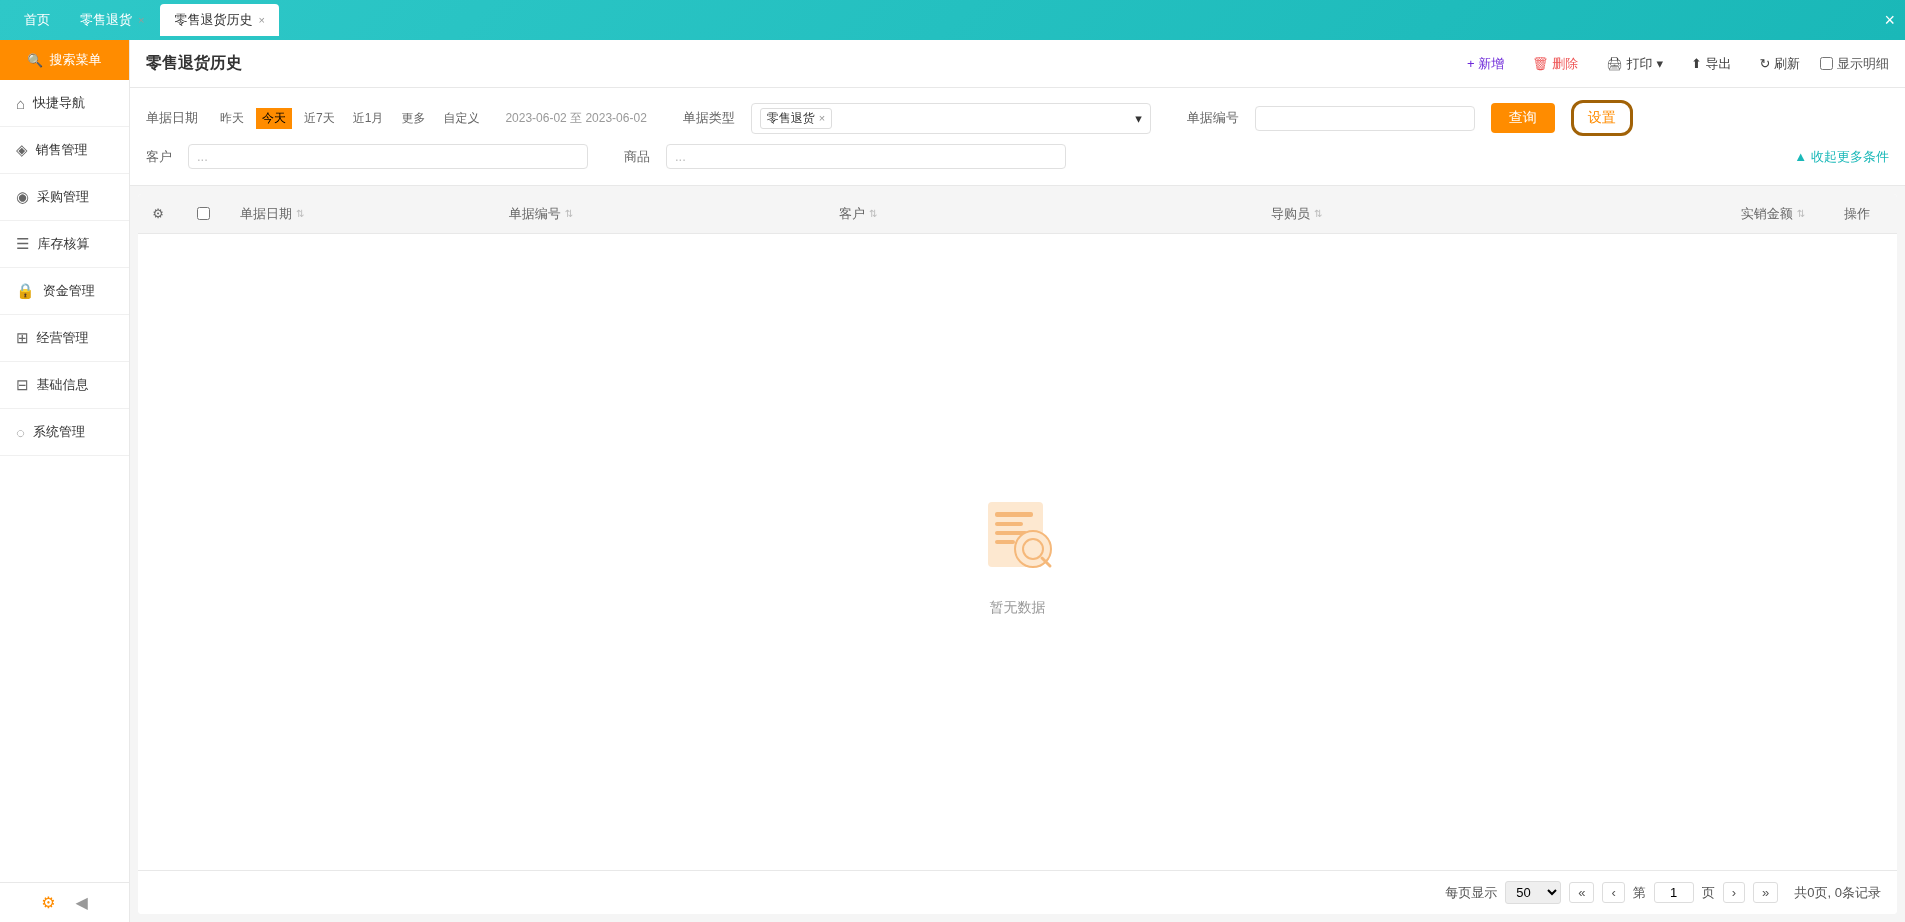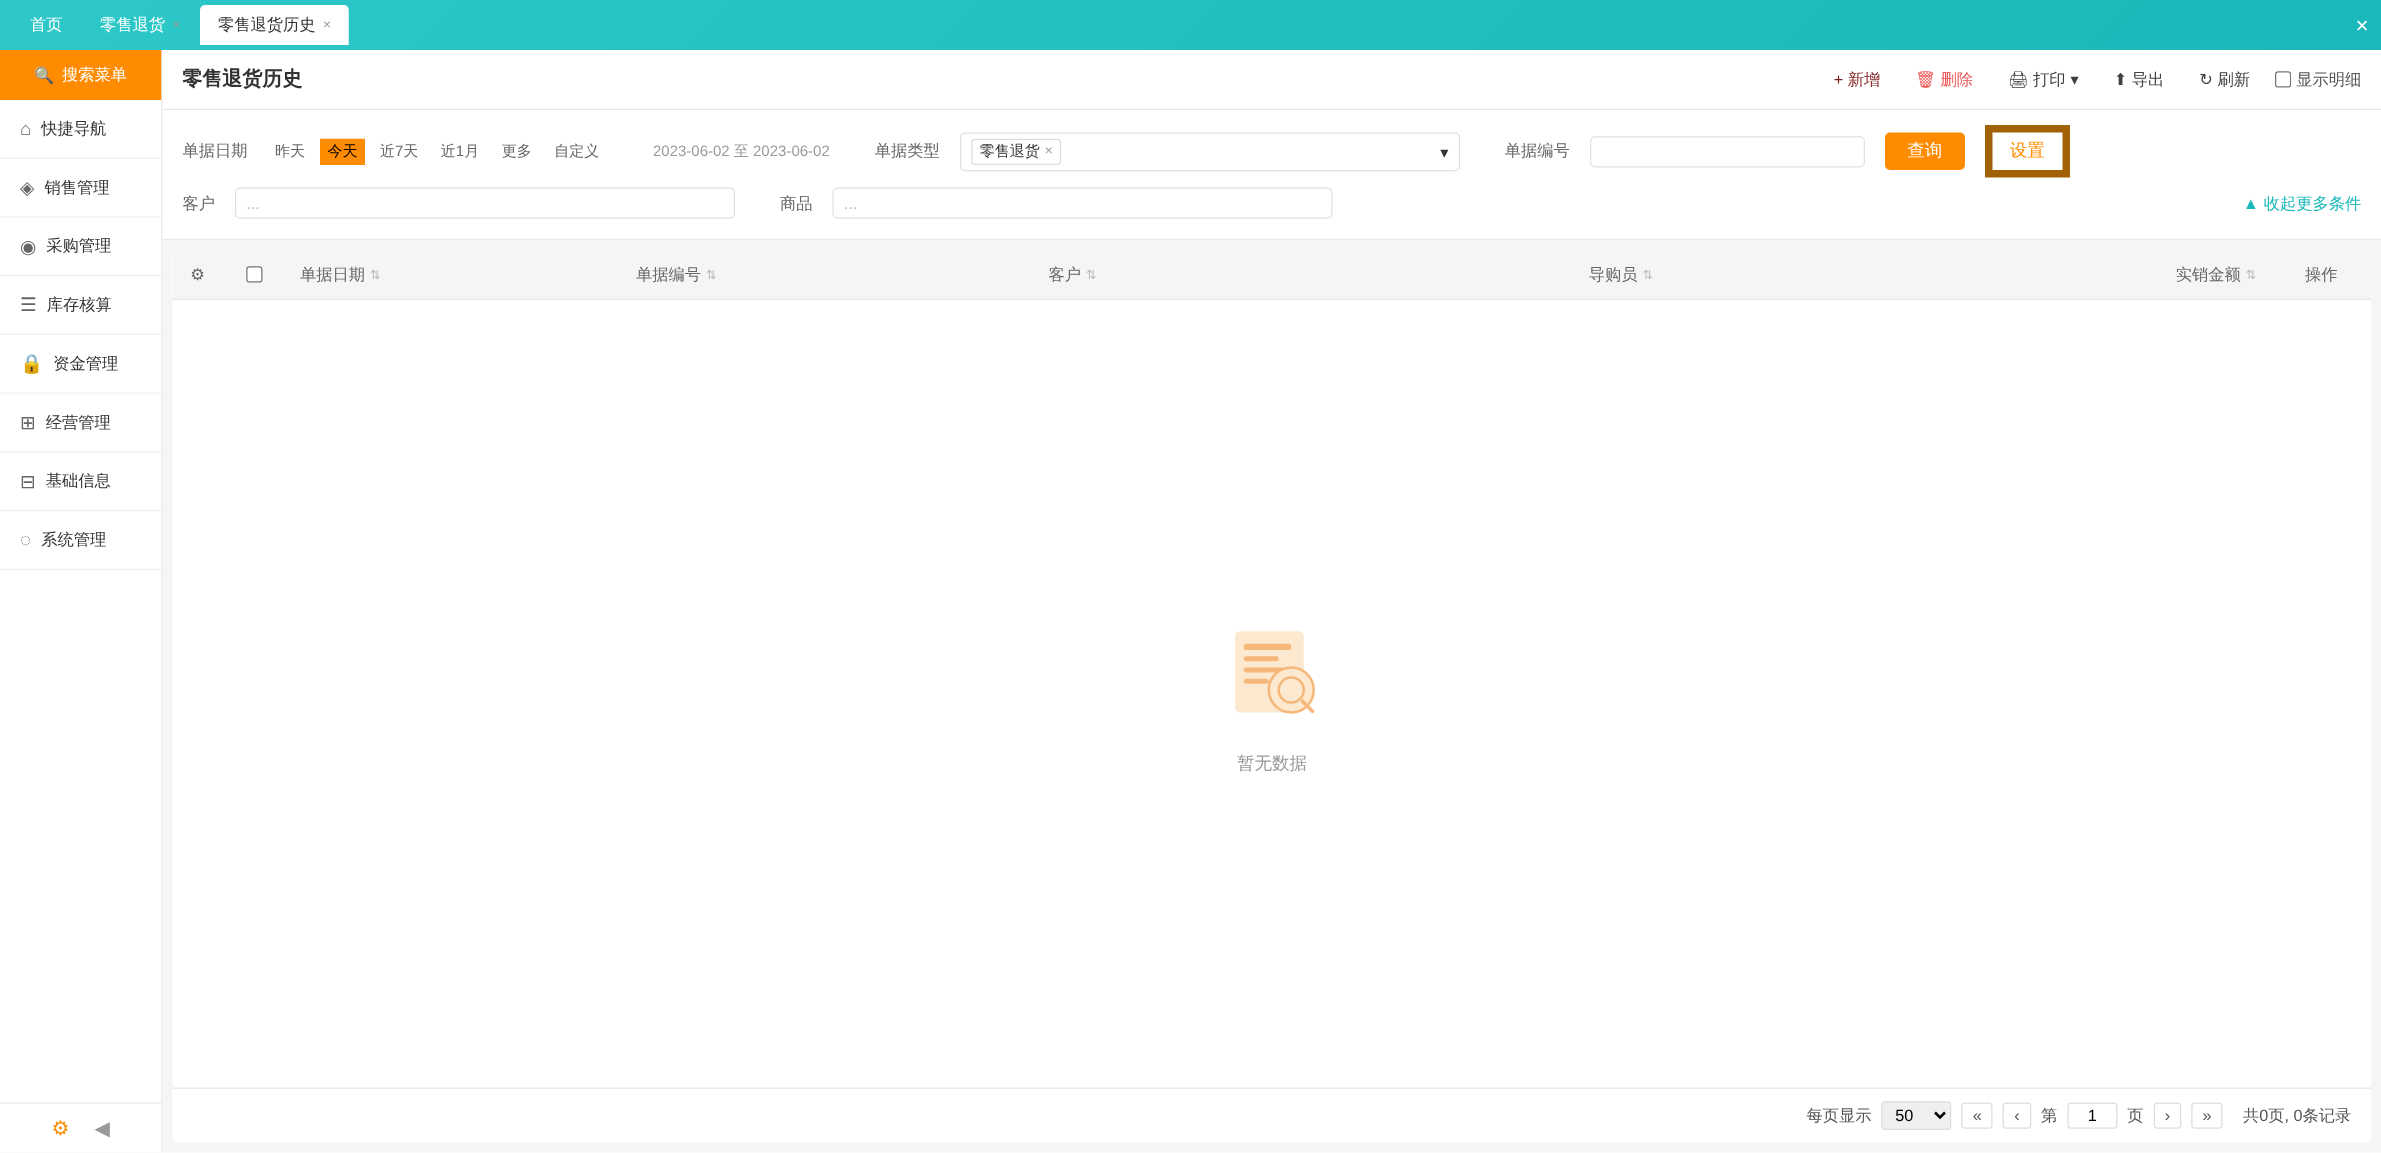--- a/index.html
+++ b/index.html
@@ -92,39 +92,39 @@
       padding: 0 16px;
       border-bottom: 1px solid #e8e8e8;
       flex-shrink: 0;
     }
     .page-title { font-size: 16px; font-weight: bold; color: #333; }
     .header-actions { display: flex; align-items: center; gap: 12px; }
     .btn-action {
       display: flex; align-items: center; gap: 4px;
       font-size: 13px; color: #404040; cursor: pointer; background: none; border: none; padding: 4px 8px;
     }
-    .btn-add { color: #7f1d1d; font-weight: 500; }
+    .btn-add { color: #6d28d9; font-weight: 500; }
     .btn-del { color: #e55; }
     .checkbox-label { display: flex; align-items: center; gap: 4px; font-size: 13px; color: #555; cursor: pointer; }
 
     
     .filter-area {
       background: #fff;
       padding: 12px 16px 8px 16px;
       border-bottom: 1px solid #e8e8e8;
       flex-shrink: 0;
     }
     .filter-row { display: flex; align-items: center; gap: 16px; margin-bottom: 8px; }
     .filter-label { font-size: 13px; color: #666; white-space: nowrap; flex-shrink: 0; }
     .date-shortcuts { display: flex; align-items: center; gap: 6px; }
     .date-btn {
       font-size: 12px; color: #666; cursor: pointer; padding: 2px 6px; border-radius: 3px; border: none; background: none;
     }
     .date-btn.active { background: #ff8c00; color: #000000; border-radius: 0; }
-    .date-range { font-size: 12px; color: #999; margin-left: 21px; }
+    .date-range { font-size: 12px; color: #999; margin-left: 4px; }
     .filter-select {
       display: flex; align-items: center; gap: 6px; border: 1px solid #e0e0e0;
       border-radius: 4px; padding: 4px 8px; min-width: 200px; cursor: pointer; background: #fff; font-size: 13px; color: #333;
       flex: 1; max-width: 400px;
     }
     .filter-select .tag {
       background: #fff; border: 1px solid #ddd; border-radius: 3px;
       padding: 1px 6px; font-size: 12px; color: #333; display: flex; align-items: center; gap: 4px;
     }
     .filter-select .tag .x { color: #999; font-size: 11px; cursor: pointer; }
@@ -137,21 +137,21 @@
       display: flex; align-items: center; gap: 4px; font-size: 13px; color: #1ab8b8;
       cursor: pointer; background: none; border: none; margin-left: auto;
     }
 
     
     .query-btn {
       background: #ff8c00; color: #fff; border: none; border-radius: 4px;
       padding: 6px 18px; font-size: 14px; cursor: pointer; font-weight: 500;
     }
     .settings-btn {
-      background: #fff; color: #ff8c00; border: 6px solid #a16207; border-radius: 0;
+      background: #fff; color: #ff8c00; border: 3px solid #a16207; border-radius: 12px;
       padding: 6px 14px; font-size: 14px; cursor: pointer;
     }
 
     
     .table-area { flex: 1; background: #fff; display: flex; flex-direction: column; overflow: hidden; margin: 8px; border-radius: 4px; }
     .table-header {
       display: flex; align-items: center; height: 40px; background: #f5f5f5;
       border-bottom: 1px solid #e8e8e8; font-size: 13px; color: #666; flex-shrink: 0;
     }
     .th { display: flex; align-items: center; gap: 4px; padding: 0 12px; white-space: nowrap; }

